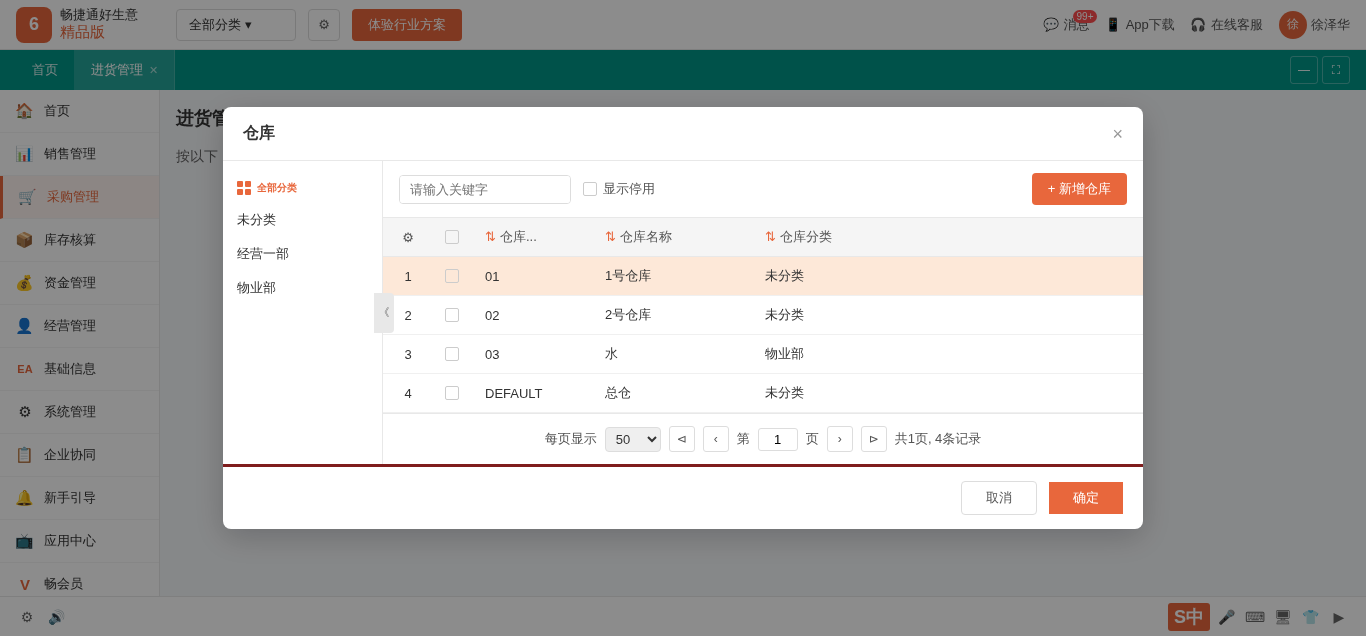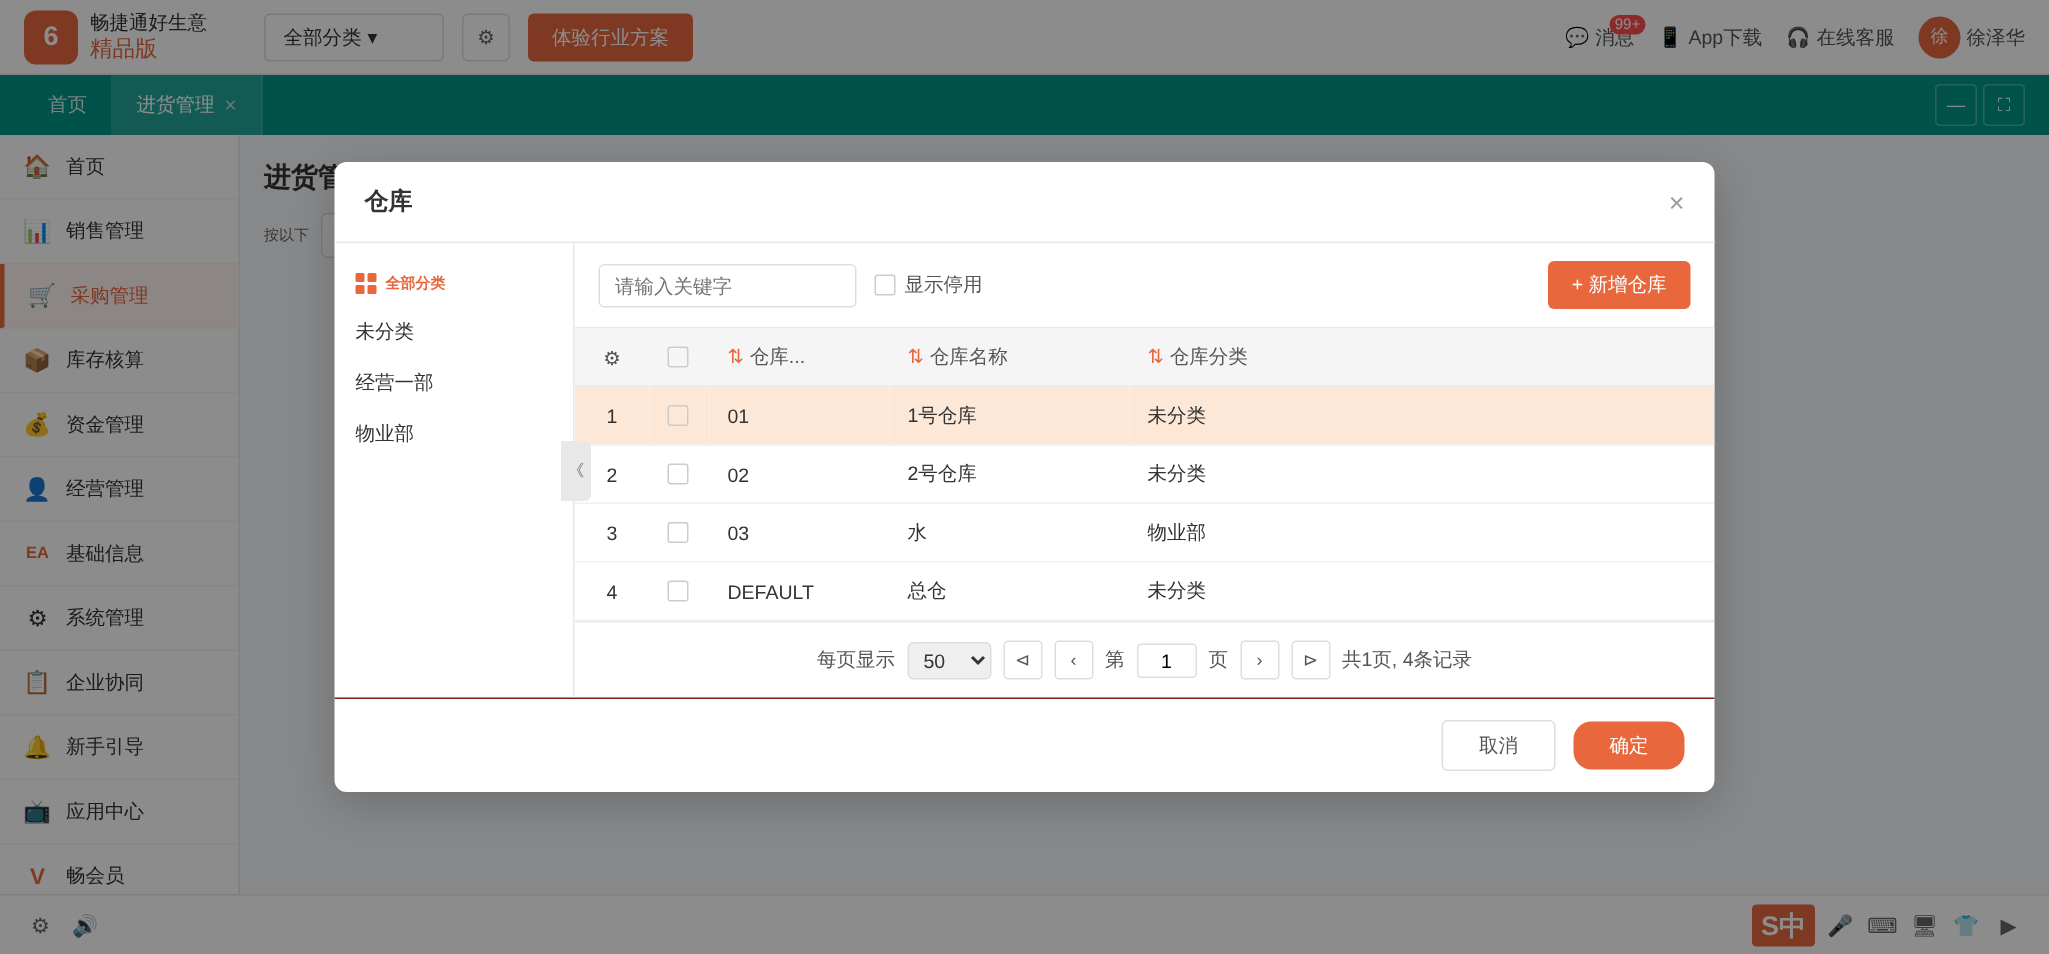--- a/index.html
+++ b/index.html
@@ -189,21 +189,21 @@
       color: #333;
       margin-bottom: 12px;
     }
     .page-toolbar {
       display: flex;
       align-items: center;
       gap: 8px;
       margin-bottom: 12px;
     }
     .toolbar-label {
-      color: #666; font-size: 10px;
+      color: #666; font-size: 14px;
     }
     .toolbar-btn {
       display: flex; align-items: center; gap: 4px;
       padding: 5px 12px;
       border: 1px solid #ddd;
       border-radius: 4px;
       cursor: pointer;
       font-size: 13px;
       background: #fff;
       color: #555;
@@ -451,37 +451,37 @@
     }
     .page-info { color: #555; }
 
     
     .modal-footer {
       display: flex;
       align-items: center;
       justify-content: flex-end;
       padding: 14px 20px;
       gap: 12px;
-      border-top: 1px solid #7f1d1d;
+      border-top: 3px solid #7f1d1d;
     }
     .cancel-btn {
       padding: 7px 24px;
       border: 1px solid #ddd;
       border-radius: 4px;
       cursor: pointer;
       font-size: 13px;
       background: #fff;
       color: #555;
     }
     .confirm-btn {
       padding: 7px 24px;
       background: #e8673c;
       color: white;
       border: none;
-      border-radius: 12px;
+      border-radius: 0;
       cursor: pointer;
       font-size: 13px;
     }
 
     
     .bottom-bar {
       position: fixed;
       bottom: 0; left: 0; right: 0;
       height: 40px;
       background: #fff;

